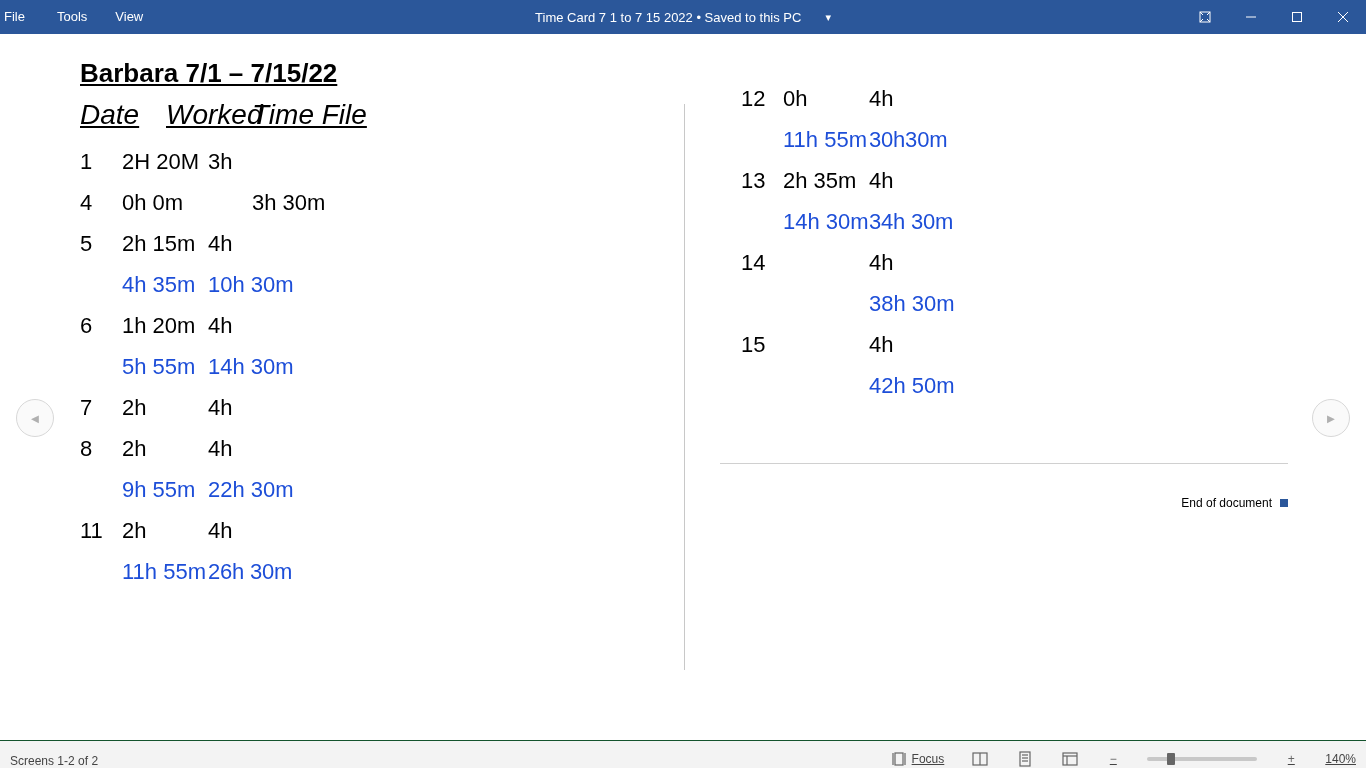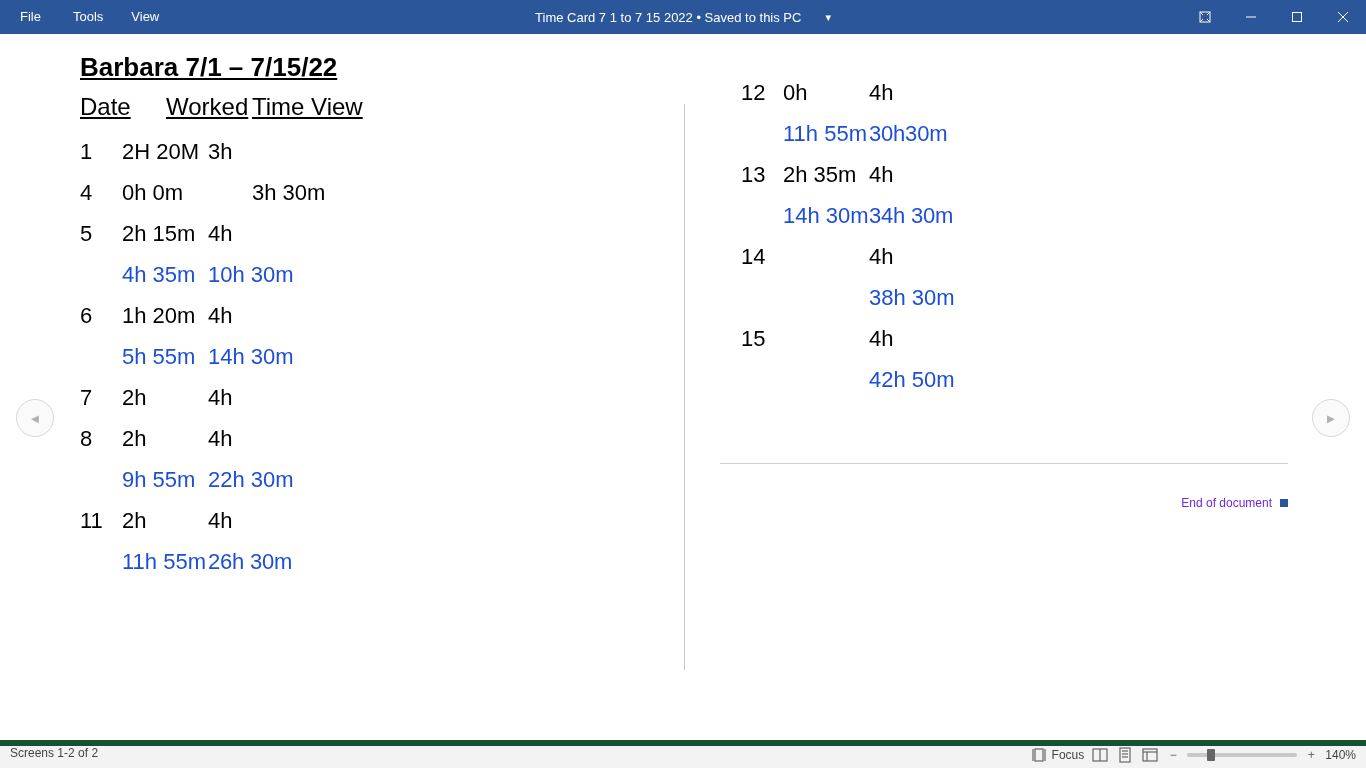--- a/index.html
+++ b/index.html
@@ -10,21 +10,21 @@
     height: 34px;
     background: #2b579a;
     color: #fff;
     display: flex;
     align-items: center;
     font-size: 13px;
     position: relative;
   }
   .menus { display: flex; gap: 0; }
   .menu-item { padding: 0 14px; line-height: 34px; cursor: default; }
-  .menu-item:first-child { padding-left: 20px; padding-right: 18px; }
+  .menu-item:first-child { padding-left: 4px; padding-right: 18px; }
   .title-center {
     position: absolute; left: 50%; transform: translateX(-50%);
     display: flex; align-items: center; gap: 24px;
   }
   .title-chevron { font-size: 11px; }
   .win-controls {
     position: absolute; right: 0; top: 0; height: 34px;
     display: flex;
   }
   .win-btn {
@@ -38,82 +38,83 @@
     position: absolute; top: 34px; left: 0; right: 0; bottom: 28px;
     background: #ffffff;
   }
   .page-columns {
     position: absolute; top: 0; bottom: 0; left: 0; right: 0;
     display: flex;
   }
   .col {
     position: relative;
     flex: 1;
-    padding-top: 18px;
+    padding-top: 24px;
   }
   .col-left { padding-left: 80px; }
   .col-right { padding-left: 36px; margin-top: 20px; }
   .col-sep {
     position: absolute; top: 70px; bottom: 70px; left: 684px;
     border-left: 1px solid #c8c8c8;
   }
   
   .doc-title {
     font-size: 26px; font-weight: 700; text-decoration: underline;
     margin-bottom: 10px;
   }
   .headers {
-    font-size: 24px; text-decoration: underline; margin-bottom: 10px;
-    display: flex;
+    font-size: 28px; text-decoration: underline; margin-bottom: 10px;
+    display: flex;
+    font-style: italic;
   }
   .headers .c1 { width: 86px; }
   .headers .c2 { width: 86px; }
   .headers .c3 { }
   
   .row {
     font-size: 22px; line-height: 41px;
     display: flex;
   }
   .row .c1 { width: 42px; }
   .row .c2 { width: 86px; }
   .row .c3 { }
   .row .c2b { margin-left: 42px; width: 86px; }
   .red { color: #1d4ed8; }
   .row.tight .c2, .row.tight .c3 { letter-spacing: -0.2px; }
   .nowrap { white-space: nowrap; }
   
   .end-of-doc {
     position: absolute; right: 78px; bottom: 230px;
-    color: #6d28d9; font-size: 12px; display: flex; align-items: center; gap: 8px;
+    color: #000000; font-size: 12px; display: flex; align-items: center; gap: 8px;
   }
   .end-square { width: 8px; height: 8px; background: #2b579a; }
   .hr-line {
     position: absolute; left: 720px; right: 78px; bottom: 276px;
     border-top: 1px solid #d0d0d0;
   }
   
   
   .nav-circle {
     position: absolute; width: 38px; height: 38px; border-radius: 50%;
     border: 1px solid #d8d8d8; background: #fafafa;
     display: flex; align-items: center; justify-content: center;
     color: #b0b0b0; font-size: 13px;
   }
   .nav-left { left: 16px; top: 365px; }
   .nav-right { right: 16px; top: 365px; }
   
   
   .statusbar {
     position: absolute; left: 0; right: 0; bottom: 0; height: 28px;
-    background: #f3f3f3; border-top: 6px solid #14532d;
-    display: flex; align-items: flex-start; font-size: 12px; color: #444;
+    background: #f3f3f3; border-top: 1px solid #14532d;
+    display: flex; align-items: flex-end; font-size: 12px; color: #444;
     padding: 0 10px;
   }
   .sb-left { flex: 1; }
-  .sb-right { display: flex; align-items: center; gap: 7px; }
+  .sb-right { display: flex; align-items: center; gap: 27px; text-decoration: underline; }
   .sb-icon { width: 18px; height: 18px; display: flex; align-items: center; justify-content: center; color: #666; }
   .sb-icon svg { width: 16px; height: 16px; stroke: #666; fill: none; stroke-width: 1.2; }
   .focus-group { display: flex; align-items: center; gap: 4px; }
   .zoom-slider {
     width: 110px; height: 4px; background: #c8c8c8; position: relative; border-radius: 2px;
   }
   .zoom-thumb {
     position: absolute; top: -4px; left: 20px; width: 8px; height: 12px;
     background: #666; border-radius: 1px;
   }
@@ -164,21 +165,21 @@
 <div class="doc-area">
   <div class="nav-circle nav-left">◄</div>
   <div class="nav-circle nav-right">►</div>
 
   <div class="page-columns">
     <div class="col col-left">
       <div class="doc-title">Barbara 7/1 – 7/15/22</div>
       <div class="headers">
         <span class="c1">Date</span>
         <span class="c2">Worked</span>
-        <span class="c3">Time View</span>
+        <span class="c3">Time File</span>
       </div>
       <div id="left-rows">
           <div class="row">
             <span class="c1">1</span>
             <span class="c2 nowrap">2H 20M</span>
             <span class="c3 nowrap">3h</span>
           </div>
           <div class="row">
             <span class="c1">4</span>
             <span class="c2 nowrap" style="width: 130px;">0h 0m</span>

